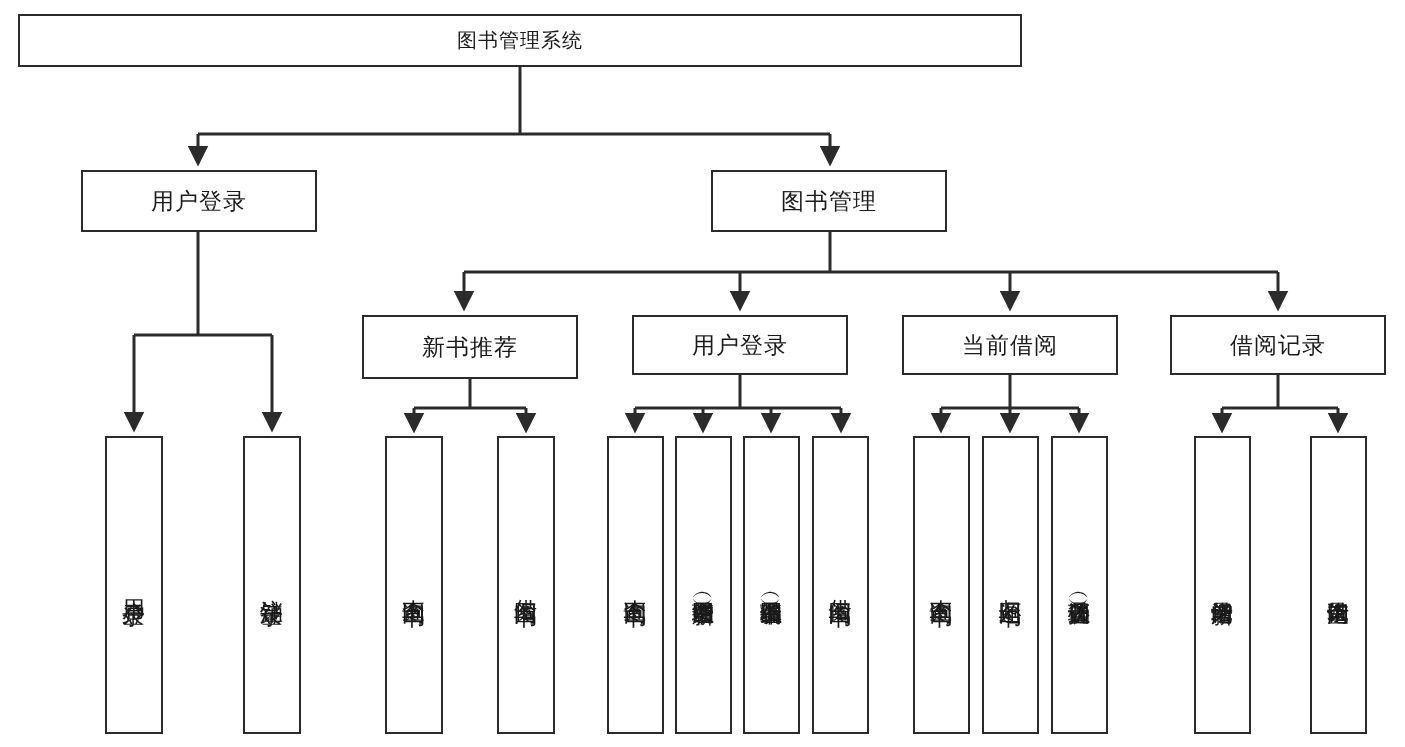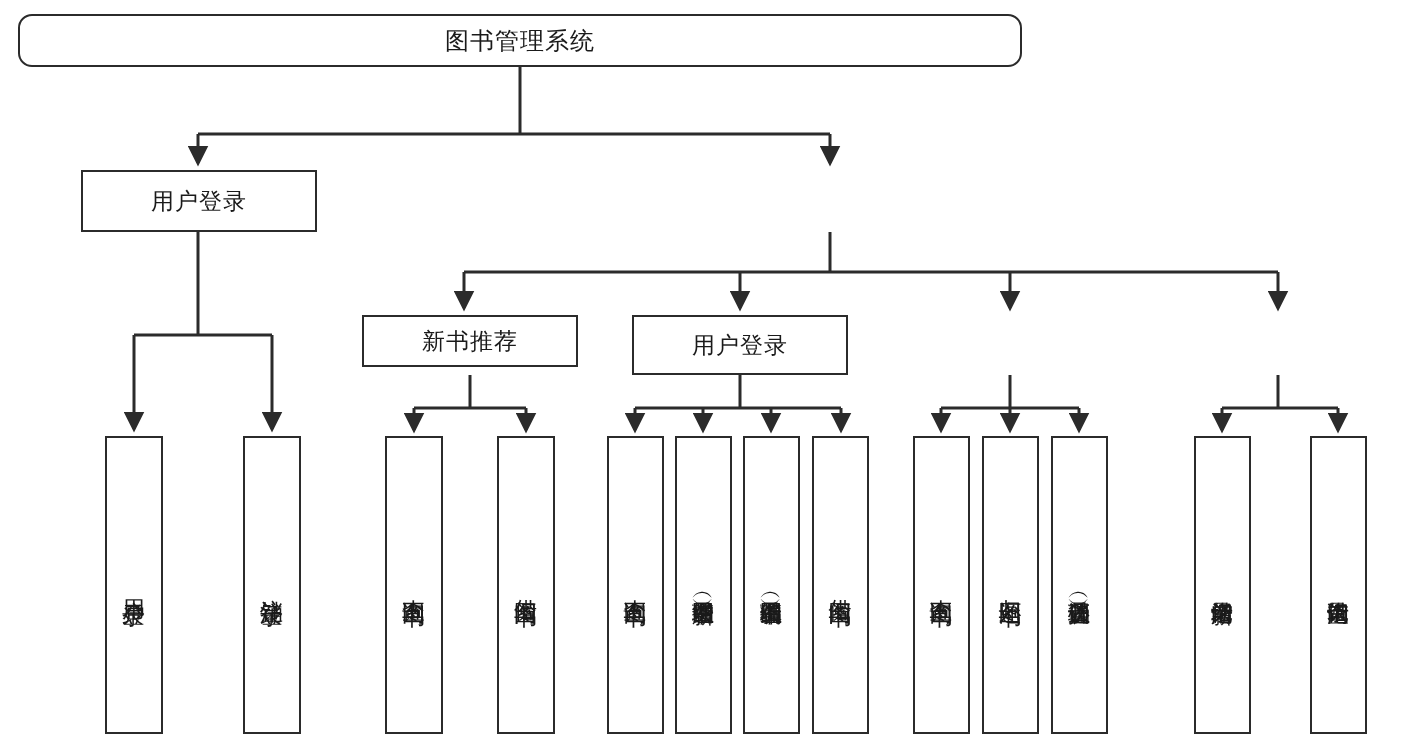--- a/index.html
+++ b/index.html
@@ -33,22 +33,21 @@
     display: flex;
     align-items: center;
     justify-content: center;
     color: #1a1a1a;
   }
   .node.horiz {
     font-size: 23px;
     letter-spacing: 1px;
   }
   .node.root {
-    font-size: 24px;
-    border-radius: 14px;
+    font-size: 20px;
   }
   .node.vert {
     writing-mode: vertical-rl;
     text-orientation: upright;
     font-size: 23px;
     letter-spacing: 2px;
     padding-top: 4px;
     padding-bottom: 4px;
     line-height: 1.05;
     align-items: center;
@@ -122,23 +121,26 @@
       <path d="M 1278 375 L 1278 408"></path>
       <path d="M 1222 408 L 1338 408"></path>
       <path d="M 1222 408 L 1222 430" marker-end="url(#arrow)"></path>
       <path d="M 1338 408 L 1338 430" marker-end="url(#arrow)"></path>
     </g>
   </svg>
 
   <div class="node horiz root" style="left:18px; top:14px; width:1004px; height:53px;">图书管理系统</div>
 
   <div class="node horiz" style="left:81px; top:170px; width:236px; height:62px;">用户登录</div>
+  <div class="node horiz" style="left:711px; top:170px; width:236px; height:62px;">图书管理</div>
 
-  <div class="node horiz" style="left:362px; top:315px; width:216px; height:52px;">新书推荐</div>
+  <div class="node horiz" style="left:362px; top:315px; width:216px; height:64px;">新书推荐</div>
   <div class="node horiz" style="left:632px; top:315px; width:216px; height:60px;">用户登录</div>
+  <div class="node horiz" style="left:902px; top:315px; width:216px; height:60px;">当前借阅</div>
+  <div class="node horiz" style="left:1170px; top:315px; width:216px; height:60px;">借阅记录</div>
 
   <div class="node vert" style="left:105px; top:436px; width:58px; height:298px;">用户登录</div>
   <div class="node vert" style="left:243px; top:436px; width:58px; height:298px;">注销登录</div>
 
   <div class="node vert" style="left:385px; top:436px; width:58px; height:298px;">查询图书</div>
   <div class="node vert" style="left:497px; top:436px; width:58px; height:298px;">借阅图书</div>
 
   <div class="node vert" style="left:607px; top:436px; width:57px; height:298px;">查询图书</div>
   <div class="node vert tight" style="left:675px; top:436px; width:57px; height:298px;">新增图书（管理员）</div>
   <div class="node vert tight" style="left:743px; top:436px; width:57px; height:298px;">编辑图书（管理员）</div>

